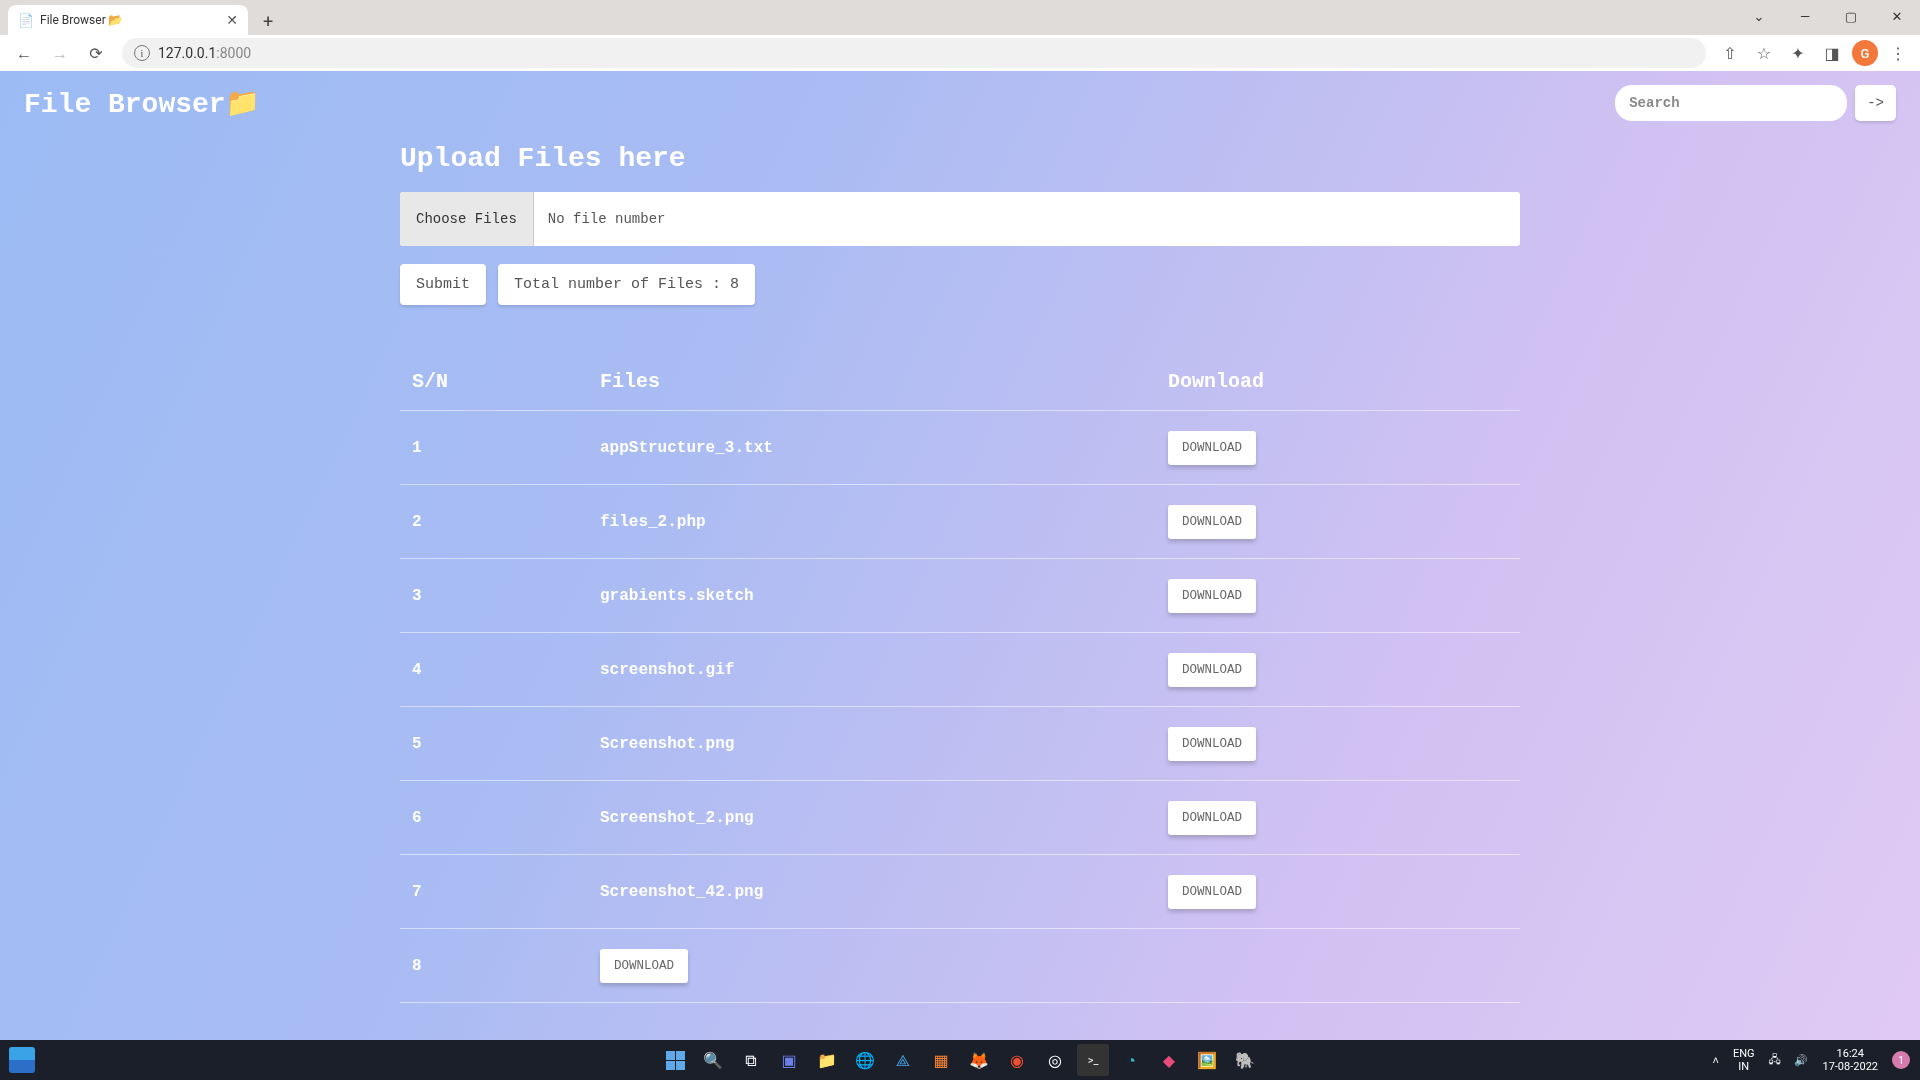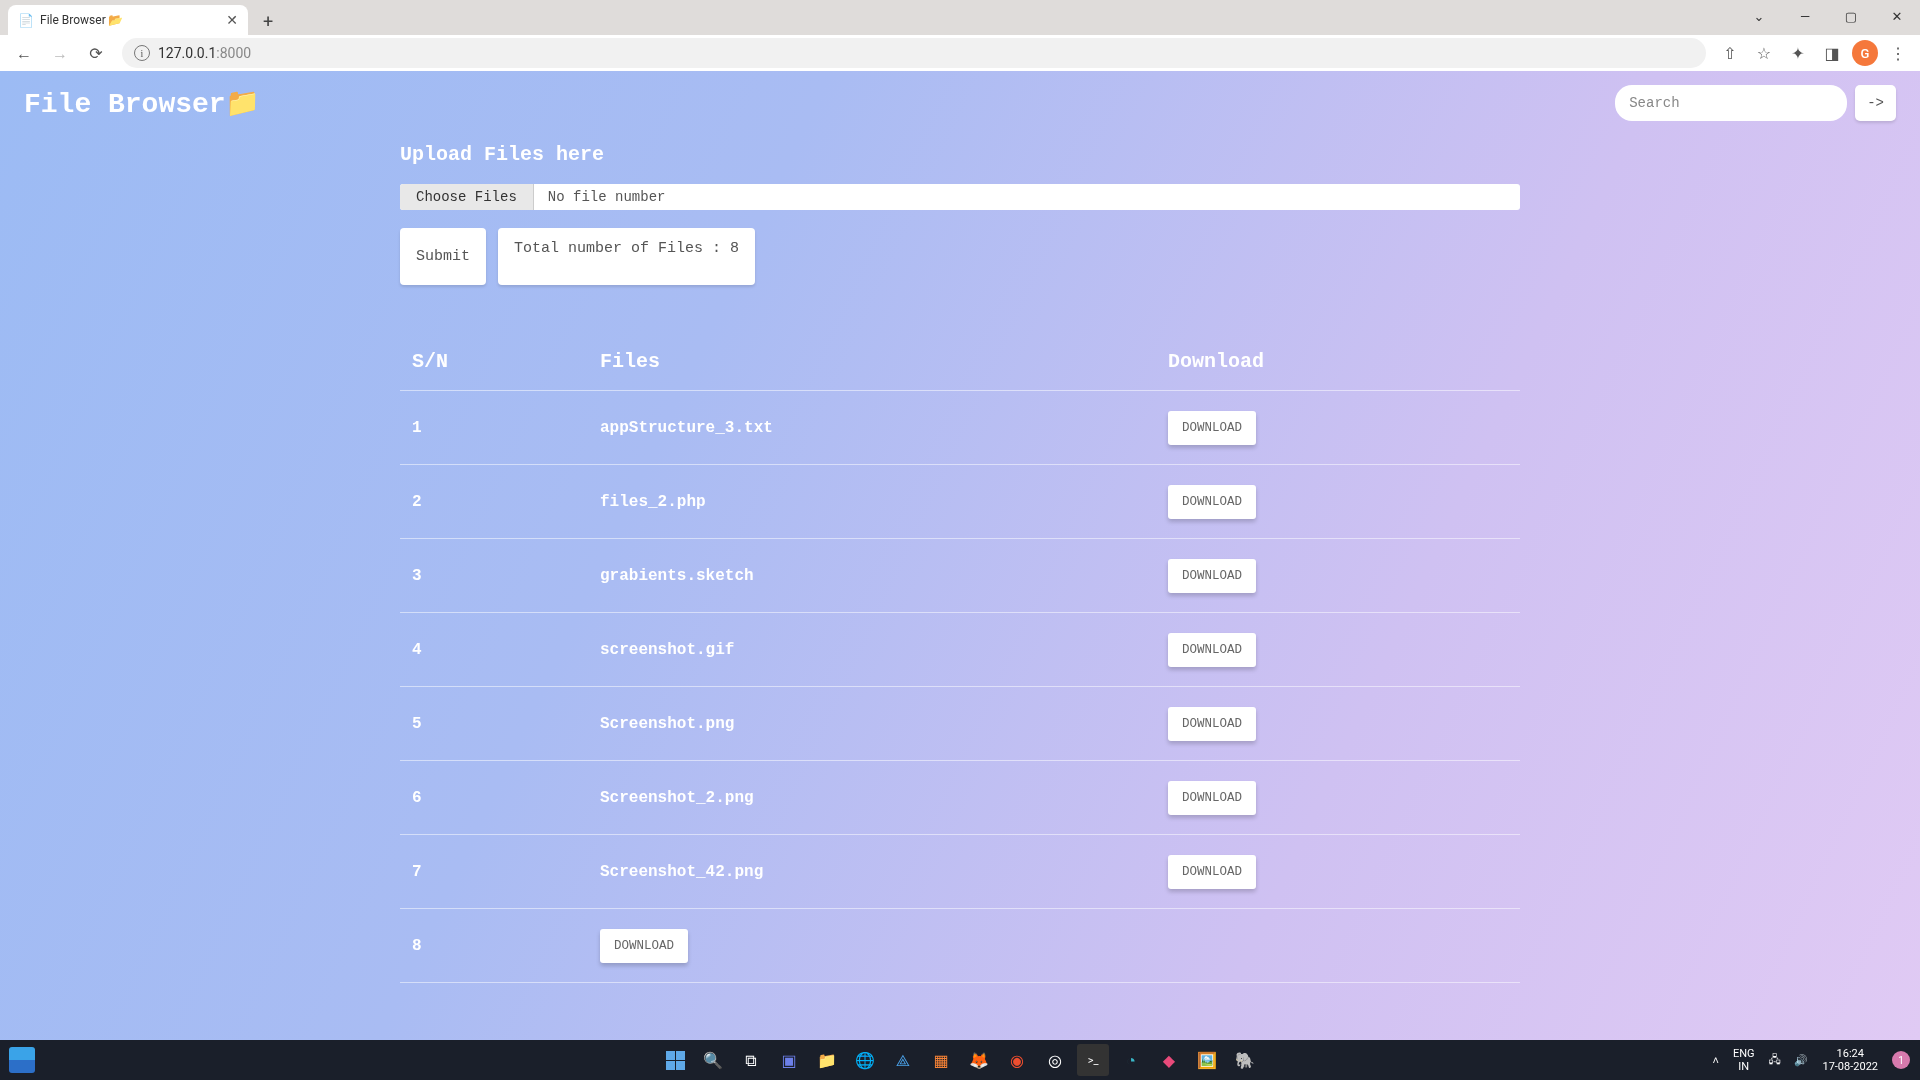--- a/index.html
+++ b/index.html
@@ -169,50 +169,51 @@
 }
 .search-input {
   background: #fff;
   border: none;
   border-radius: 17px;
   padding: 10px 14px;
   font-family: inherit;
   font-size: 14px;
   width: 232px;
   color: #333;
+  font-weight: bold;
 }
 .search-input::placeholder { color: #888; }
 .search-btn {
   background: #fff;
   border: none;
   border-radius: 5px;
   padding: 10px 12px;
   font-family: inherit;
   font-size: 14px;
   color: #555;
   box-shadow: 0 2px 3px rgba(0,0,0,0.12);
   cursor: pointer;
 }
 .main {
   max-width: 1120px;
   margin: 0 auto;
   padding-top: 22px;
 }
 .upload-title {
   color: #fff;
-  font-size: 20px;
+  font-size: 28px;
   font-weight: bold;
   margin-bottom: 18px;
 }
 .file-picker {
   display: flex;
   background: #fff;
   border-radius: 3px;
   overflow: hidden;
-  height: 26px;
+  height: 54px;
   align-items: stretch;
 }
 .choose-files {
   background: #e8e8e8;
   padding: 0 16px;
   display: flex;
   align-items: center;
   font-size: 14px;
   color: #333;
   border-right: 1px solid #ccc;
@@ -226,21 +227,21 @@
 }
 .action-row {
   display: flex;
   gap: 12px;
   margin-top: 18px;
 }
 .white-btn {
   background: #fff;
   border: none;
   border-radius: 4px;
-  padding: 20px 16px;
+  padding: 12px 16px;
   font-family: inherit;
   font-size: 15px;
   color: #555;
   box-shadow: 0 2px 3px rgba(0,0,0,0.12);
   cursor: pointer;
 }
 .count-box {
   background: #fff;
   border-radius: 4px;
   padding: 12px 16px;

